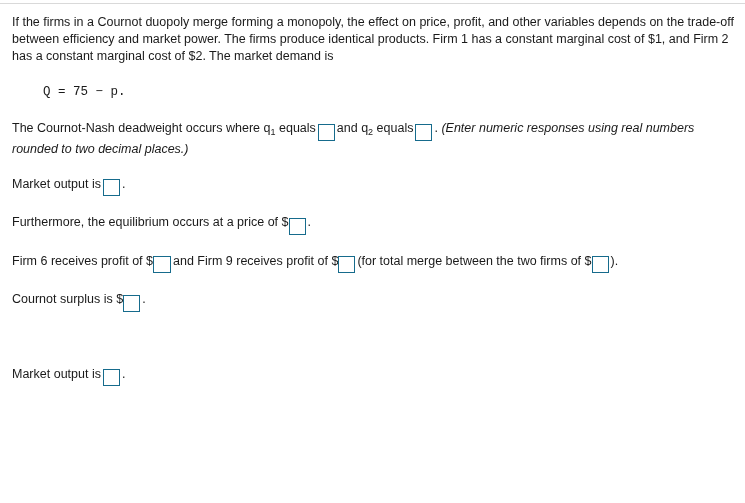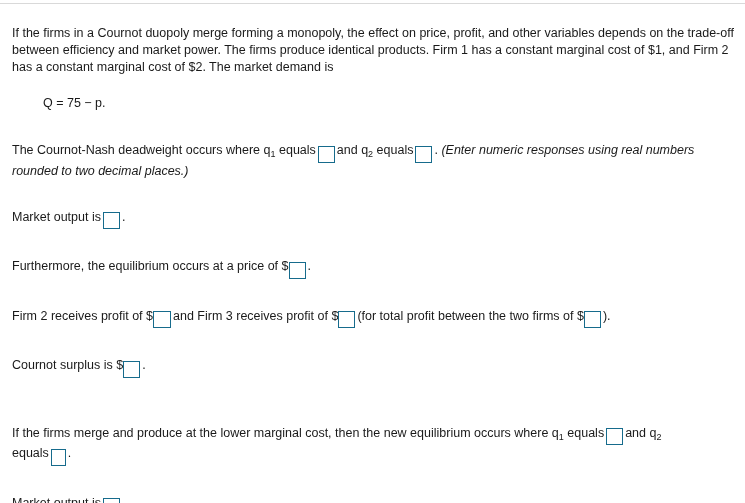--- a/index.html
+++ b/index.html
@@ -28,29 +28,30 @@
   .sheet {
     position: absolute;
     top: 0;
     left: 0;
     width: 745px;
     padding: 14px 10px 0 12px;
     box-sizing: border-box;
   }
   .para {
     line-height: 17px;
-    margin: 11px 0 0 0;
+    margin: 0 0 0 0;
     max-width: 722px;
   }
   .gap-lg { height: 19px; }
   .gap-md { height: 18px; }
 
   .eq-line {
     line-height: 17px;
     padding-left: 31px;
+    font-family: Liberation Mono, monospace;
   }
 
   .ital {
     font-style: italic;
   }
 
   
   .ansbox {
     display: inline-block;
     vertical-align: -4px;
@@ -101,32 +102,31 @@
   <div class="gap-md"></div>
 
   <p class="para"><span>Market output is</span><input class="ansbox" type="text" value="" style=""><span>.</span></p>
 
   <div class="gap-md"></div>
 
   <p class="para"><span class="dollar">Furthermore, the equilibrium occurs at a price of $</span><input class="ansbox" type="text" value="" style=""><span>.</span></p>
 
   <div class="gap-md"></div>
 
-  <p class="para"><span class="dollar">Firm 2 receives profit of $</span><input class="ansbox w-wide" type="text" value="" style=""><span class="dollar">and Firm 3 receives profit of $</span><input class="ansbox" type="text" value="" style=""><span class="dollar">(for total profit between the two firms of $</span><input class="ansbox" type="text" value="" style=""><span>).</span></p>
+  <p class="para"><span class="dollar">Firm 6 receives profit of $</span><input class="ansbox w-wide" type="text" value="" style=""><span class="dollar">and Firm 9 receives profit of $</span><input class="ansbox" type="text" value="" style=""><span class="dollar">(for total merge between the two firms of $</span><input class="ansbox" type="text" value="" style=""><span>).</span></p>
 
   <div class="gap-md"></div>
 
   <p class="para"><span class="dollar">Cournot surplus is $</span><input class="ansbox" type="text" value="" style=""><span>.</span></p>
 
   <div class="gap-md"></div>
 
 
   <div class="gap-md"></div>
 
-  <p class="para"><span>If the firms merge and produce at the lower marginal cost, then the new equilibrium occurs where q</span><sub>1</sub>&nbsp;<span>equals</span><input class="ansbox" type="text" value="" style=""><span>and q</span><sub>2</sub><br><span>equals</span><input class="ansbox w-narrow" type="text" value="" style=""><span>.</span></p>
 
   <div class="gap-md"></div>
 
   <p class="para"><span>Market output is</span><input class="ansbox" type="text" value="" style=""><span>.</span></p>
 
   <div class="gap-md"></div>
 
 
   <div class="gap-md"></div>
 

